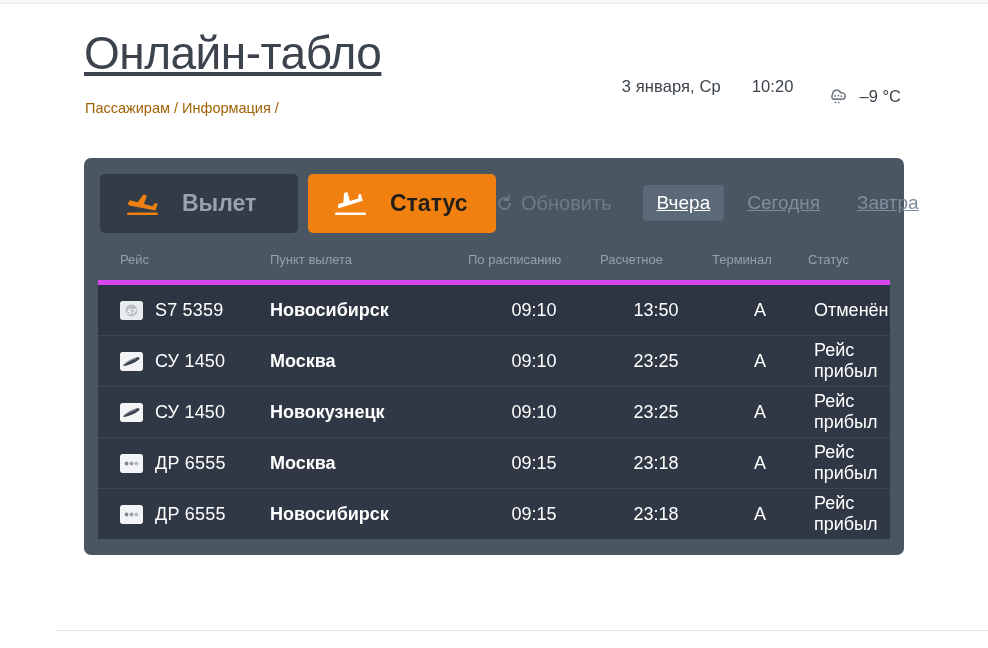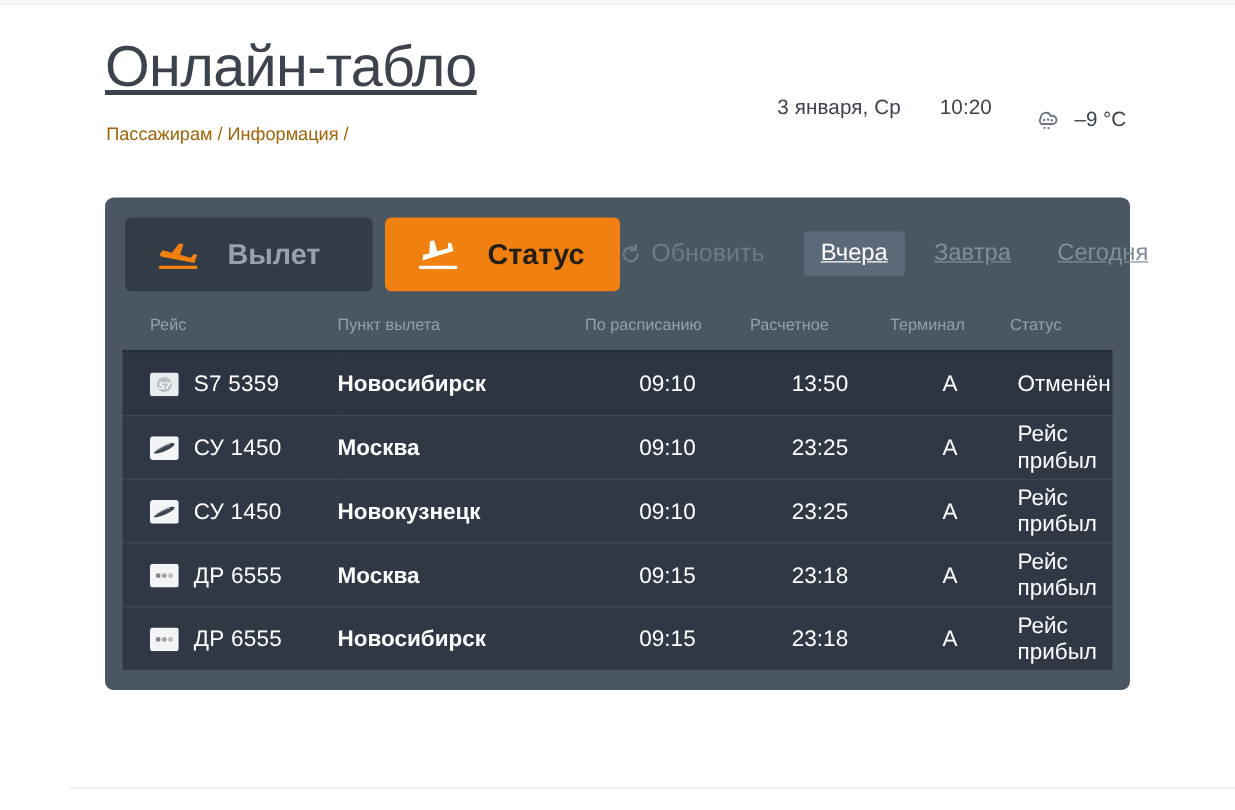--- a/index.html
+++ b/index.html
@@ -184,21 +184,21 @@
     border-collapse: collapse;
     table-layout: fixed;
   }
 
   .table thead th {
     font-size: 13px;
     font-weight: 400;
     color: #93a0ad;
     text-align: left;
     padding: 8px 0 13px 0;
-    border-bottom: 1px solid #d946ef;
+    border-bottom: 5px solid #d946ef;
   }
 
   .table thead th.c-flight   { padding-left: 22px; }
 
   .table tbody td {
     background: #303845;
     font-size: 18px;
     color: #ffffff;
     height: 50px;
     border-bottom: 1px solid #3d4654;
@@ -306,22 +306,22 @@
       <div class="controls">
         <button class="refresh">
           <svg class="refresh-icon" viewBox="0 0 17 17">
             <path d="M14 8.5a5.5 5.5 0 1 1-1.7-4.0" fill="none" stroke="#6e7a88" stroke-width="1.8" stroke-linecap="round"></path>
             <path d="M12.6 0.9v4.1h-4.0" fill="none" stroke="#6e7a88" stroke-width="1.8" stroke-linecap="round" stroke-linejoin="round"></path>
           </svg>
           <span>Обновить</span>
         </button>
 
         <button class="day-btn active">Вчера</button>
+        <button class="day-btn">Сегодня</button>
         <button class="day-btn">Завтра</button>
-        <button class="day-btn">Сегодня</button>
       </div>
     </div>
 
     <table class="table">
       <colgroup>
         <col class="col-flight">
         <col class="col-point">
         <col class="col-sched">
         <col class="col-est">
         <col class="col-terminal">

